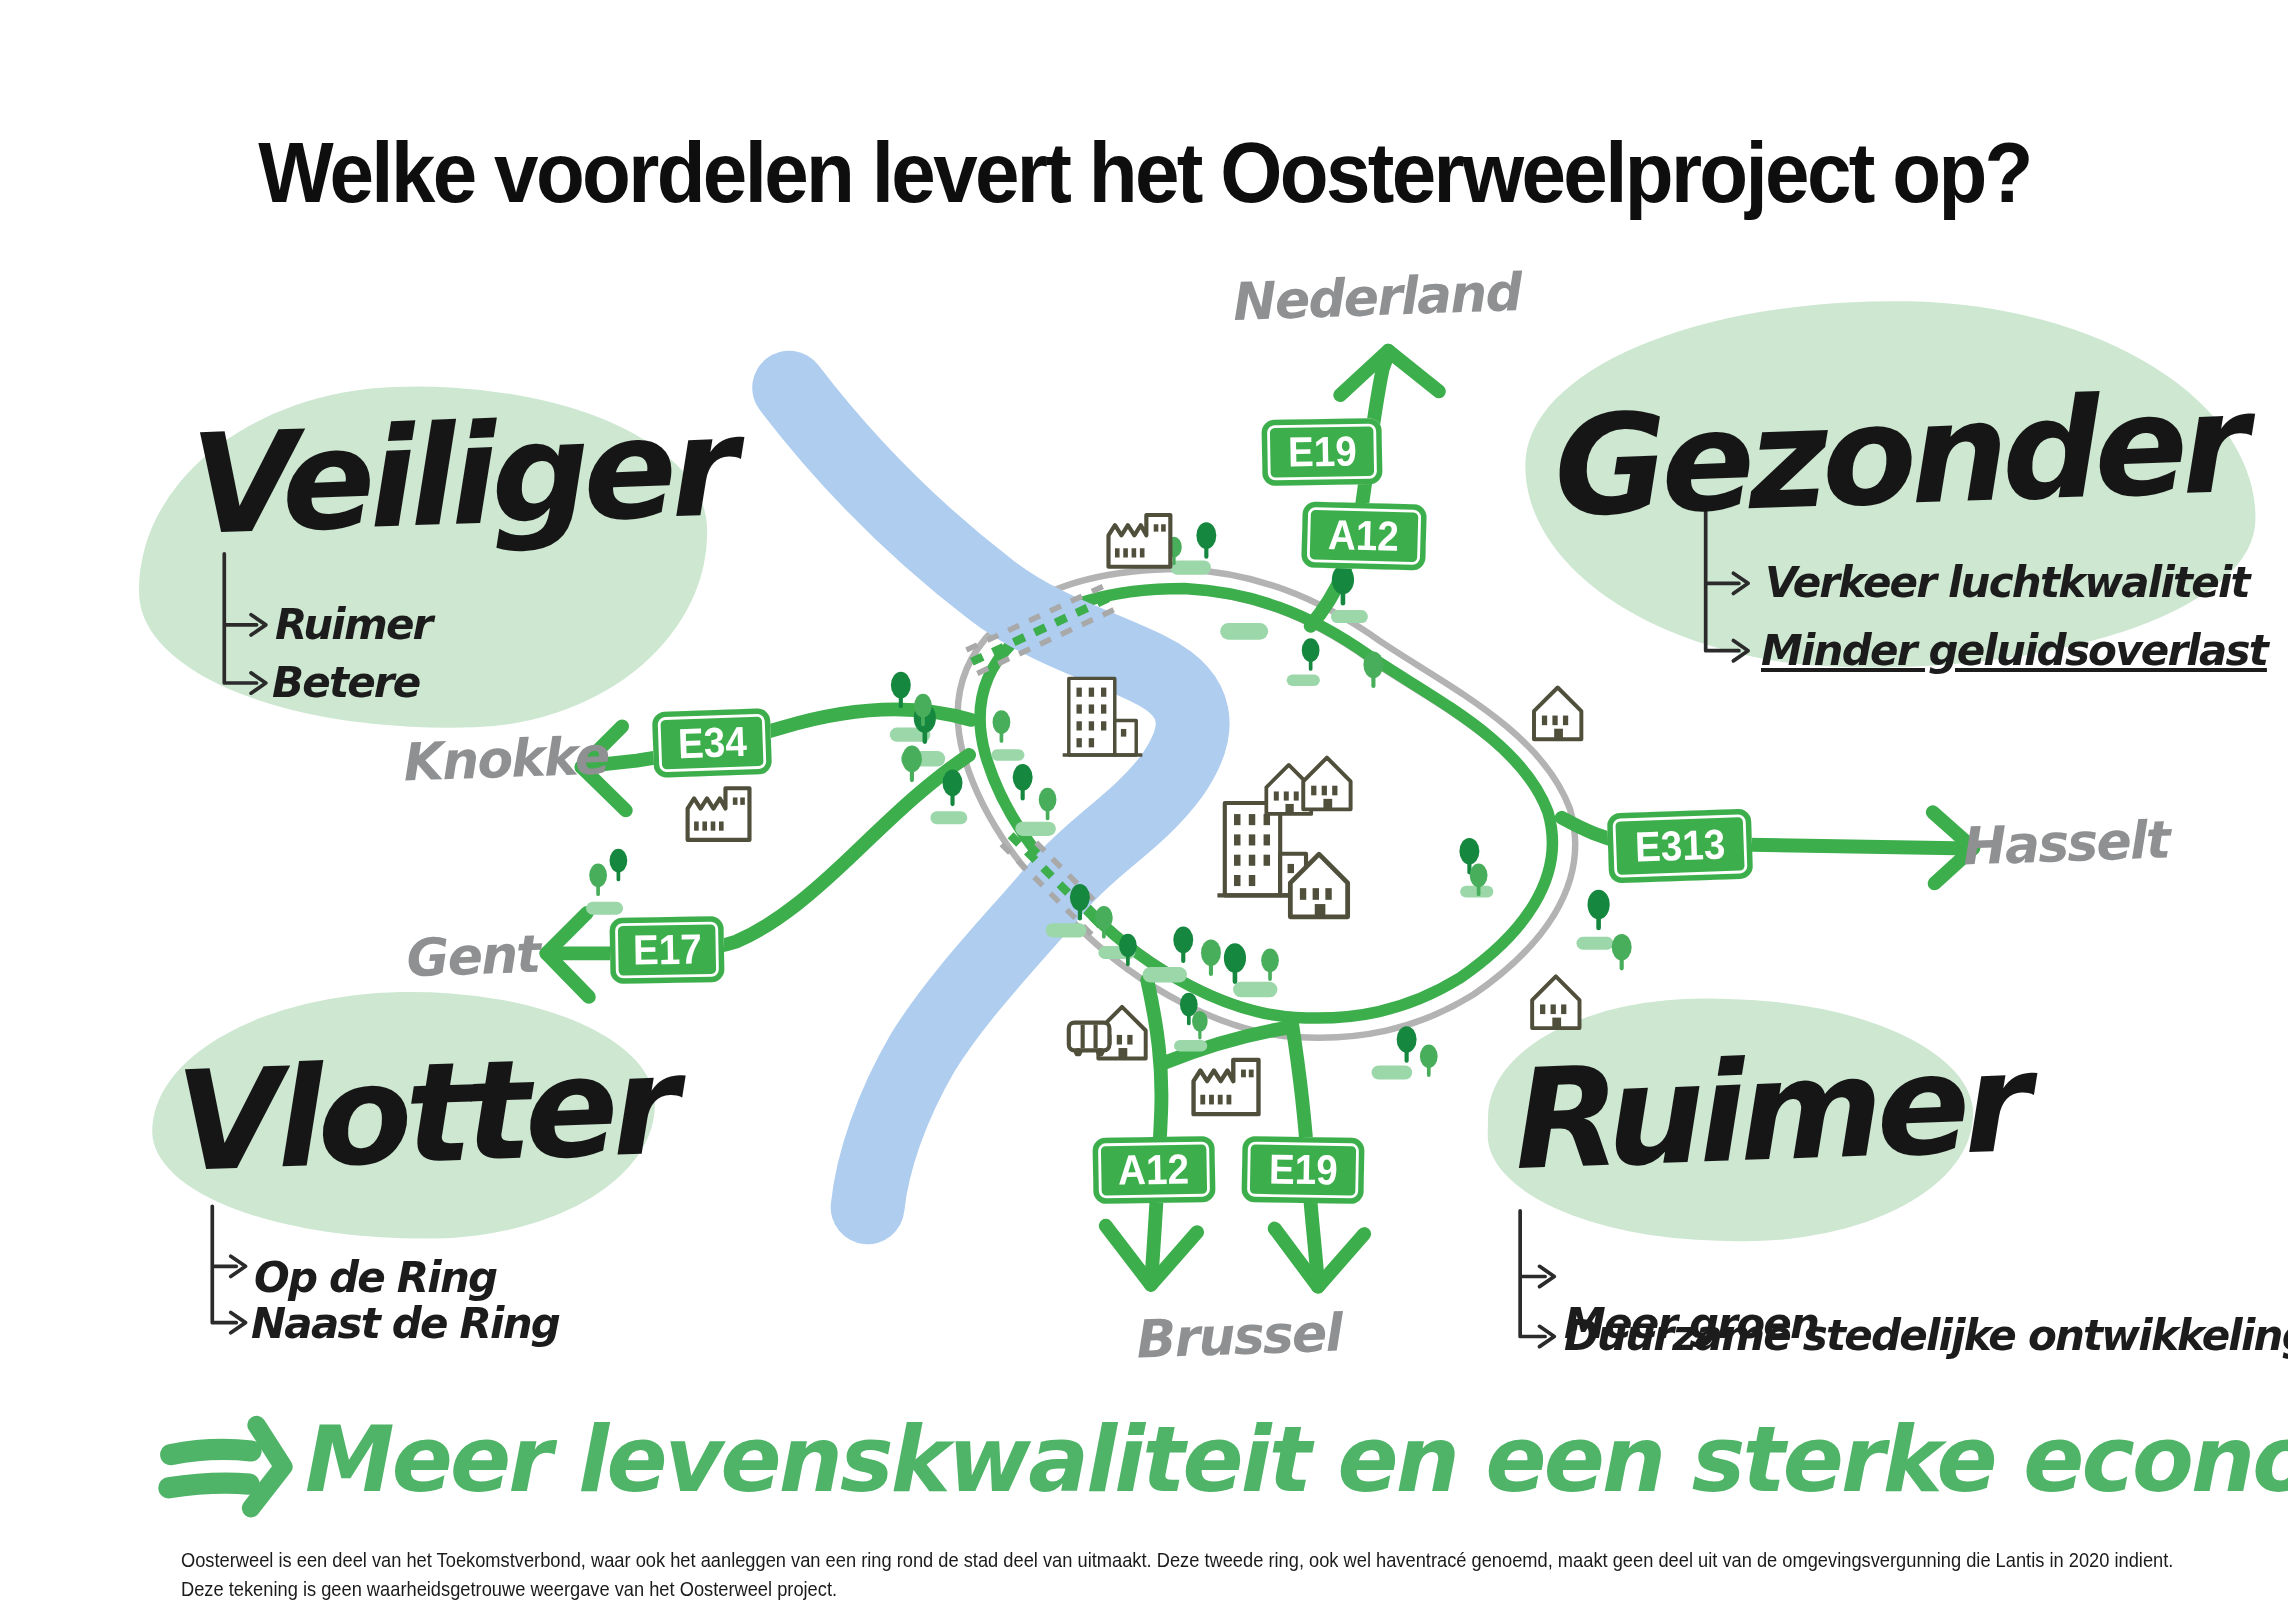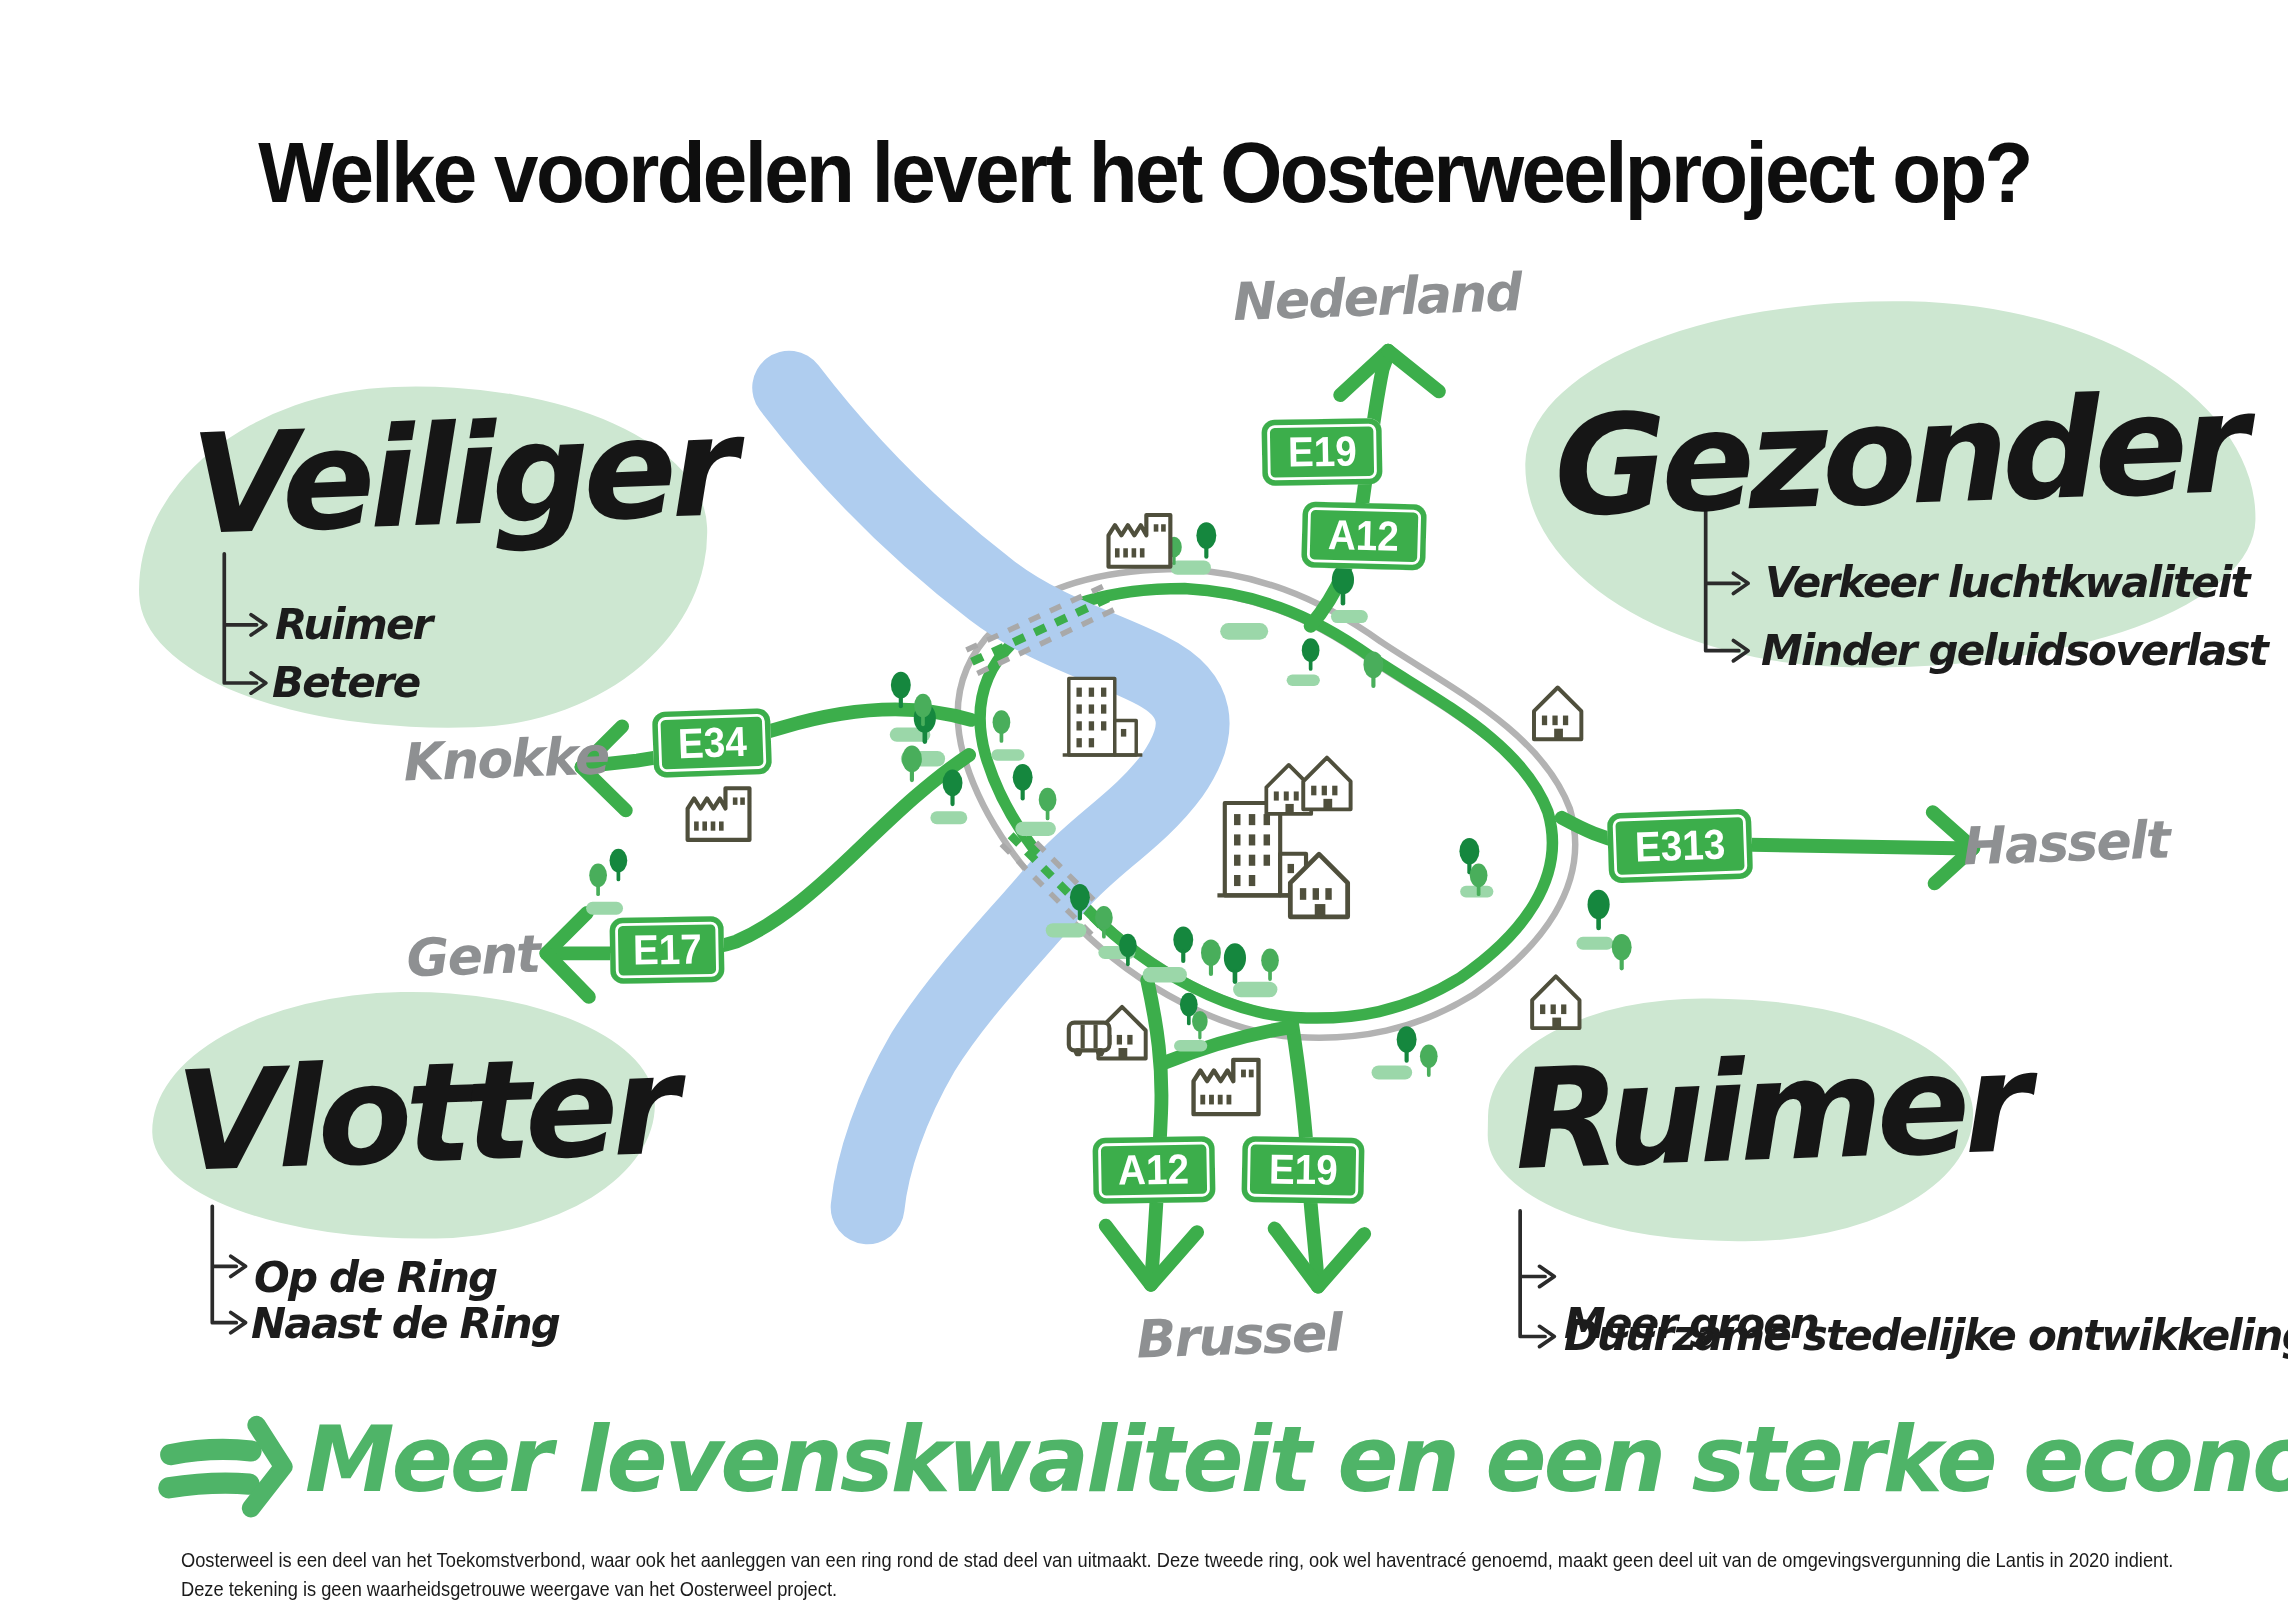--- a/index.html
+++ b/index.html
@@ -276,21 +276,21 @@
 <div class="abs txt" id="page-title">Welke voordelen levert het Oosterweelproject op?</div>
 
 <div class="abs txt bword" style="left:189px;top:417px;">Veiliger</div>
 <div class="abs txt bword" style="left:1552px;top:399px;">Gezonder</div>
 <div class="abs txt bword" style="left:174px;top:1054px;">Vlotter</div>
 <div class="abs txt bword" style="left:1512px;top:1052px;">Ruimer</div>
 
 <div class="abs txt bitem" style="left:275px;top:625px;">Ruimer</div>
 <div class="abs txt bitem" style="left:272px;top:683px;">Betere</div>
 <div class="abs txt bitem" style="left:1765px;top:583px;">Verkeer luchtkwaliteit</div>
-<div class="abs txt bitem" style="left:1761px;top:651px;">Minder geluidsoverlast</div>
+<div class="abs txt bitem" style="left:1761px;top:651px;text-decoration:underline;">Minder geluidsoverlast</div>
 <div class="abs txt bitem" style="left:254px;top:1266px;margin-top:12px;">Op de Ring</div>
 <div class="abs txt bitem" style="left:251px;top:1324px;">Naast de Ring</div>
 <div class="abs txt bitem" style="left:1564px;top:1276px;margin-top:48px;">Meer groen</div>
 <div class="abs txt bitem" style="left:1564px;top:1336px;">Duurzame stedelijke ontwikkeling</div>
 
 <div class="abs txt city" style="left:1377px;top:297px;">Nederland</div>
 <div class="abs txt city" style="left:506px;top:759px;">Knokke</div>
 <div class="abs txt city" style="left:473px;top:956px;">Gent</div>
 <div class="abs txt city" style="left:2066px;top:843px;">Hasselt</div>
 <div class="abs txt city" style="left:1239px;top:1336px;">Brussel</div>

